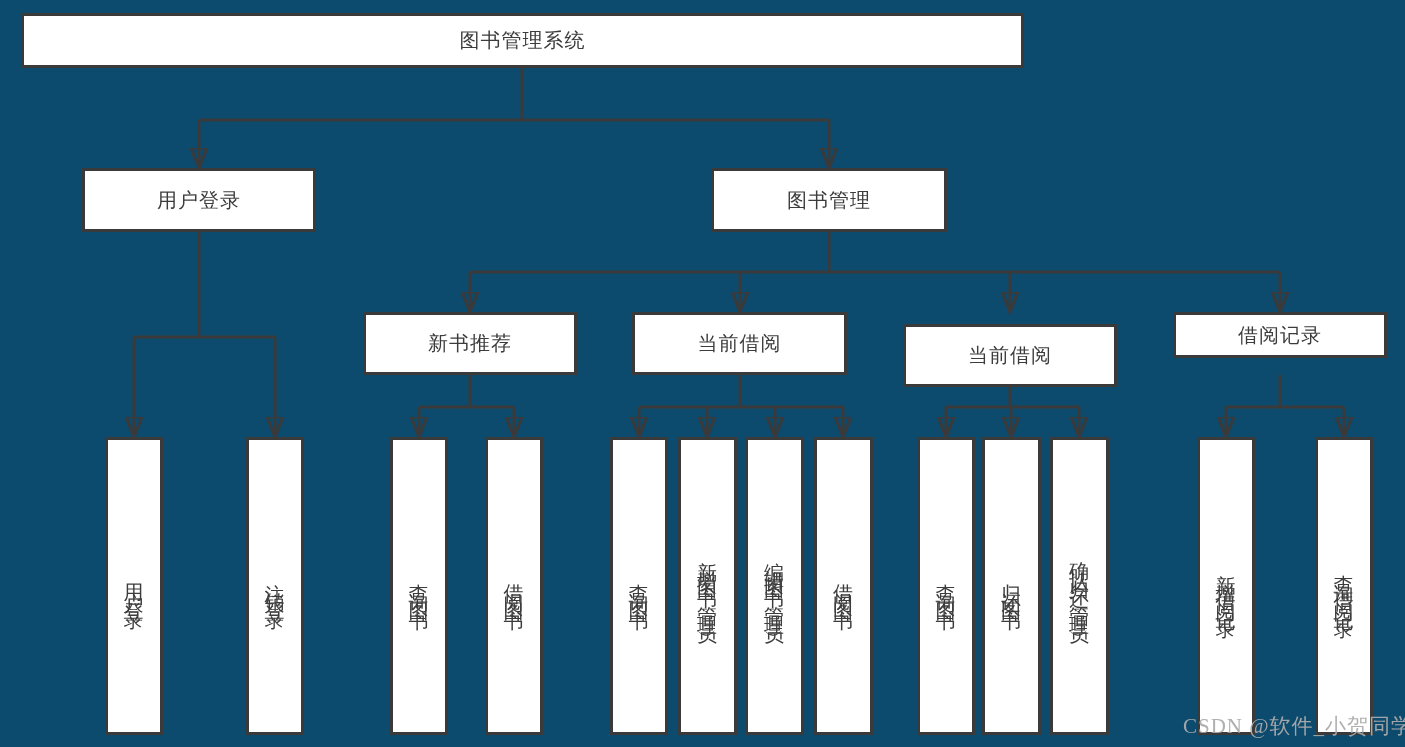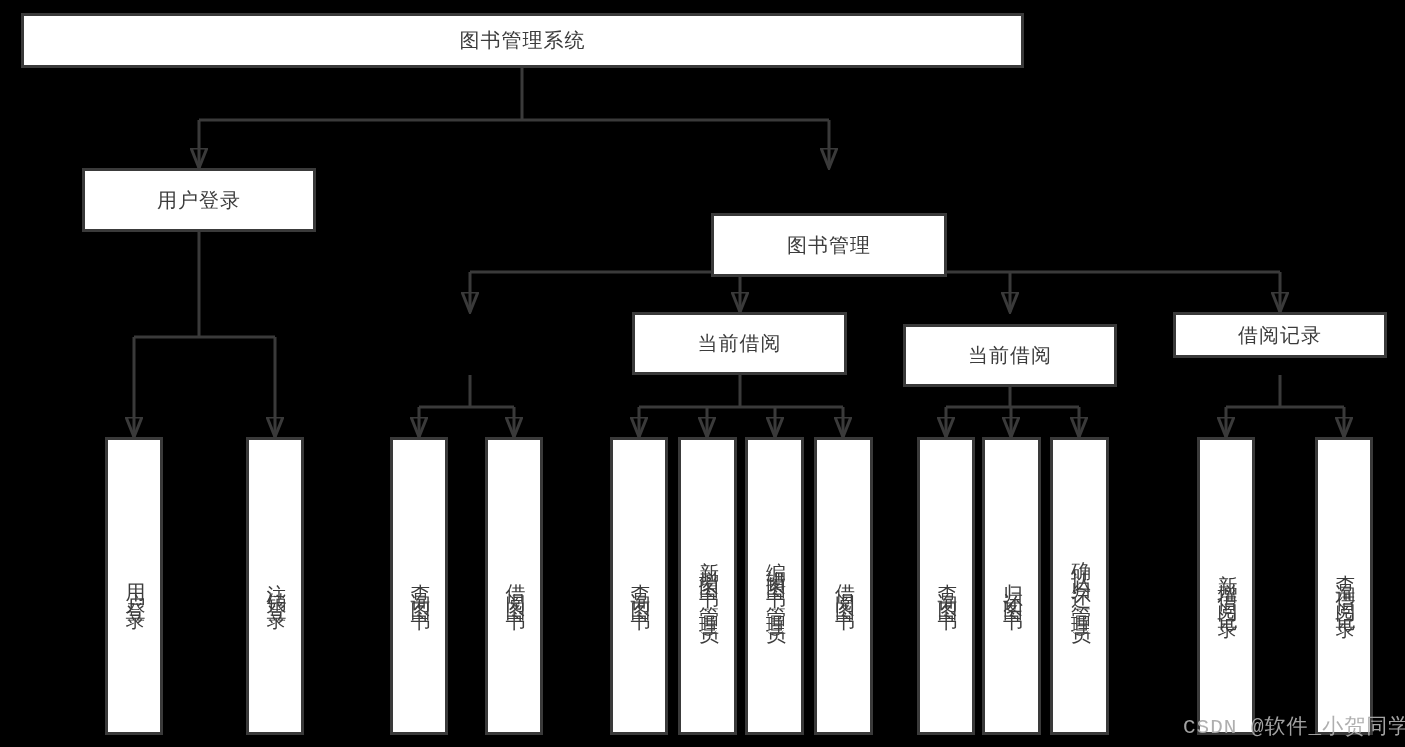--- a/index.html
+++ b/index.html
@@ -1,21 +1,21 @@
 <!DOCTYPE html>
 <html><head>
 <meta charset="utf-8">
 <style>
   html, body { margin: 0; padding: 0; background: #ffffff; }
   .canvas {
     position: relative;
     width: 1405px;
     height: 747px;
-    background: #000000;
-    font-family: Liberation Mono, monospace;
+    background: #0c4a6e;
+    font-family: Liberation Serif, serif;
     color: #3c3c3c;
     overflow: hidden;
   }
   .wires {
     position: absolute;
     left: 0; top: 0;
     pointer-events: none;
   }
   .wires path {
     stroke: #3a3a3a;
@@ -110,24 +110,27 @@
     <path d="M1344,407 V437" marker-end="url(#ah)"></path>
   </svg>
 
   <div class="box" style="left:21px; top:13px; width:1003px; height:55px;">
     <span class="hlbl">图书管理系统</span>
   </div>
 
   <div class="box" style="left:82px; top:168px; width:234px; height:64px;">
     <span class="hlbl">用户登录</span>
   </div>
-  <div class="box" style="left:711px; top:168px; width:236px; height:64px;margin-top:45px;">
+  <div class="box" style="left:711px; top:168px; width:236px; height:64px;">
     <span class="hlbl">图书管理</span>
   </div>
 
+  <div class="box" style="left:363px; top:312px; width:214px; height:63px;">
+    <span class="hlbl">新书推荐</span>
+  </div>
   <div class="box" style="left:632px; top:312px; width:215px; height:63px;">
     <span class="hlbl">当前借阅</span>
   </div>
   <div class="box" style="left:903px; top:324px; width:214px; height:63px;">
     <span class="hlbl">当前借阅</span>
   </div>
   <div class="box" style="left:1173px; top:312px; width:214px; height:46px;">
     <span class="hlbl">借阅记录</span>
   </div>
 

